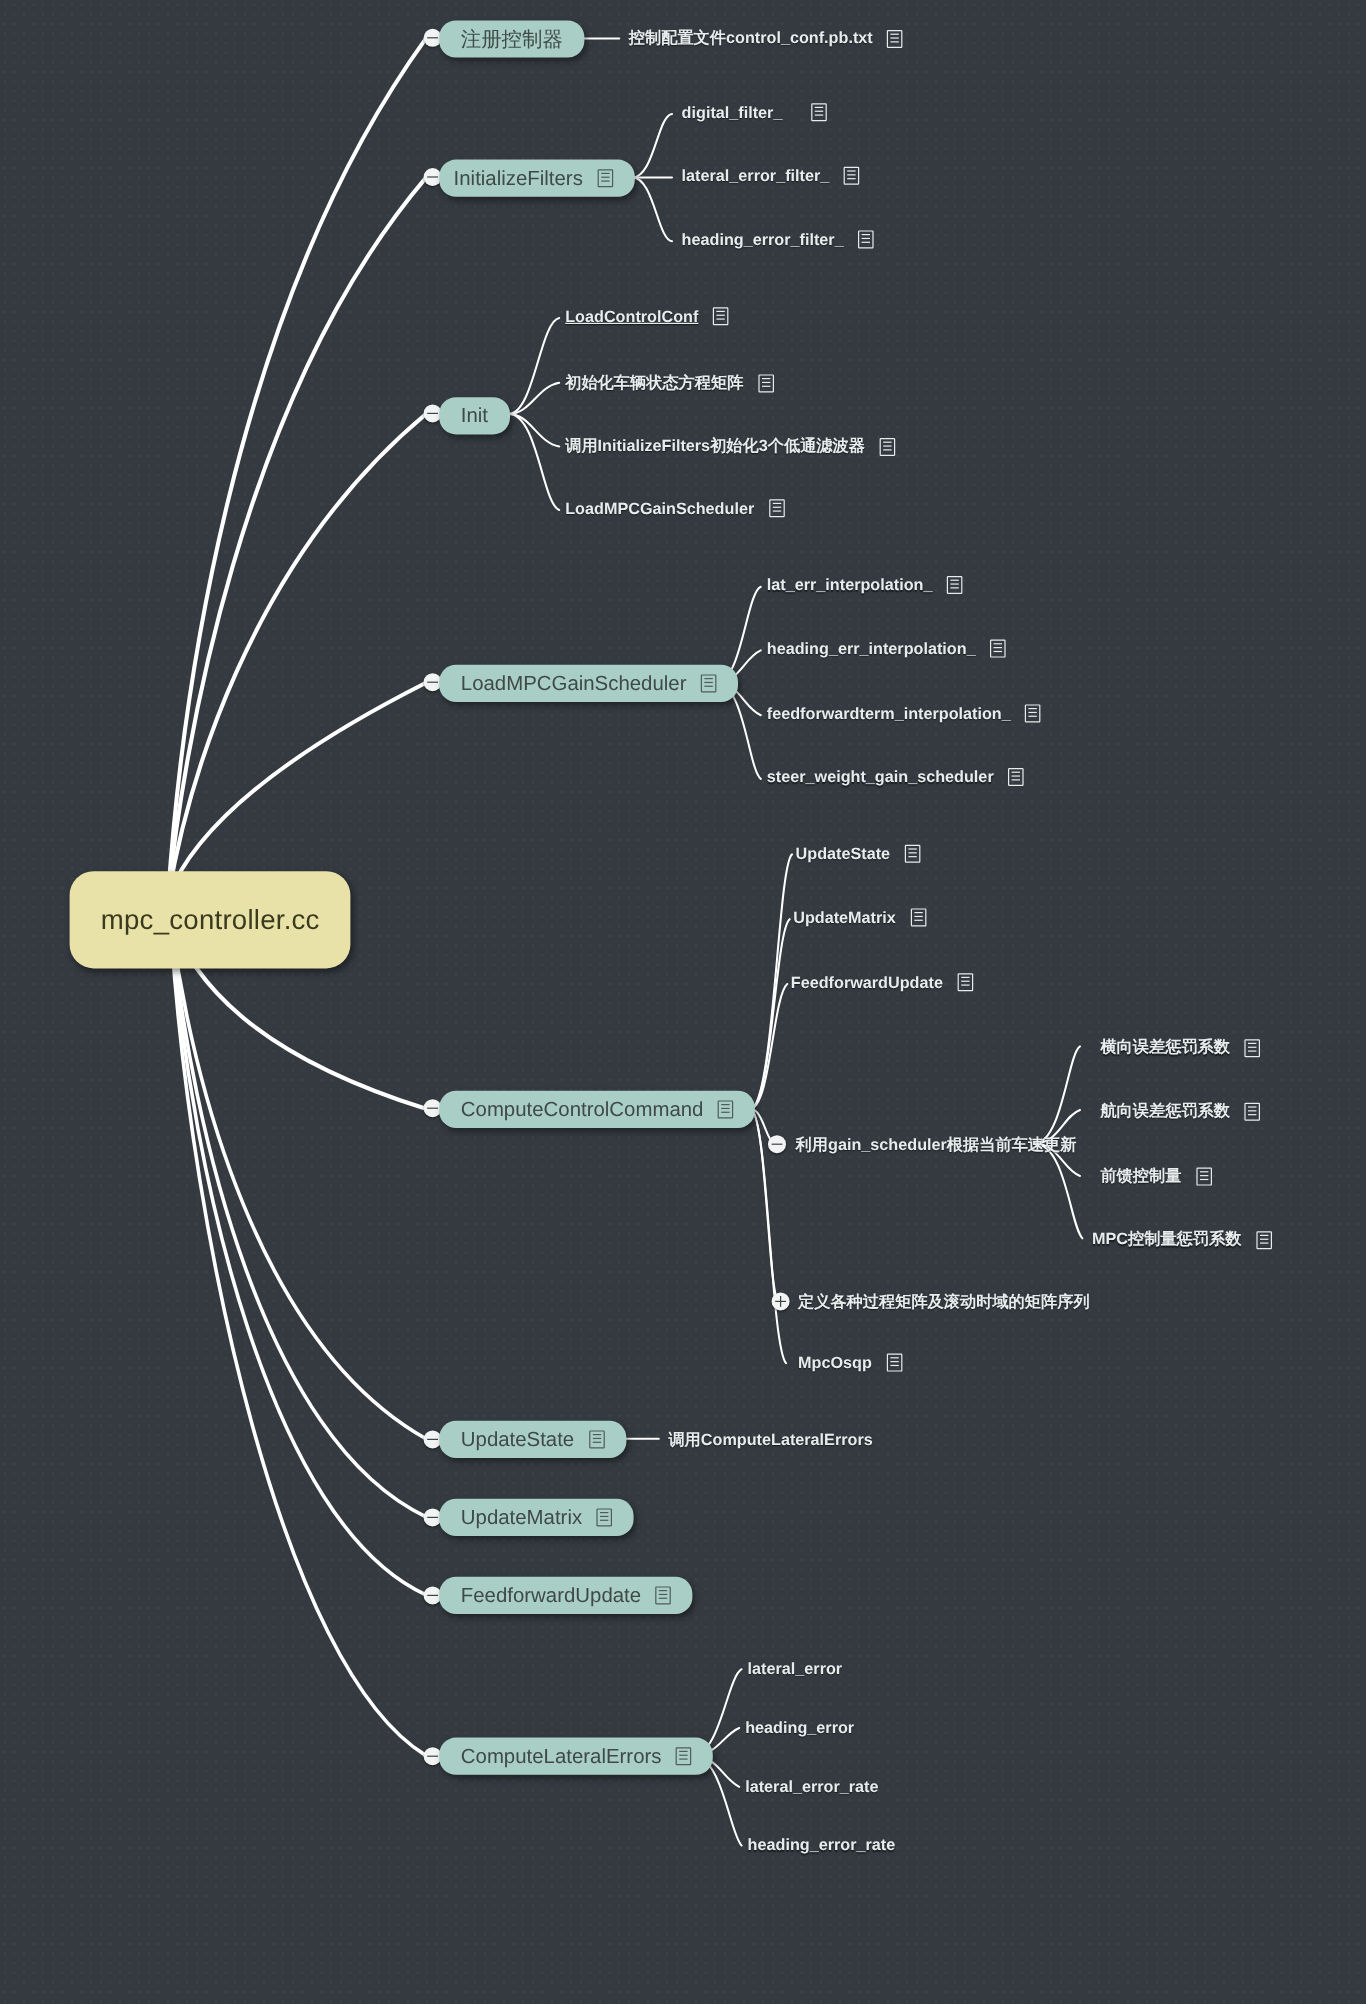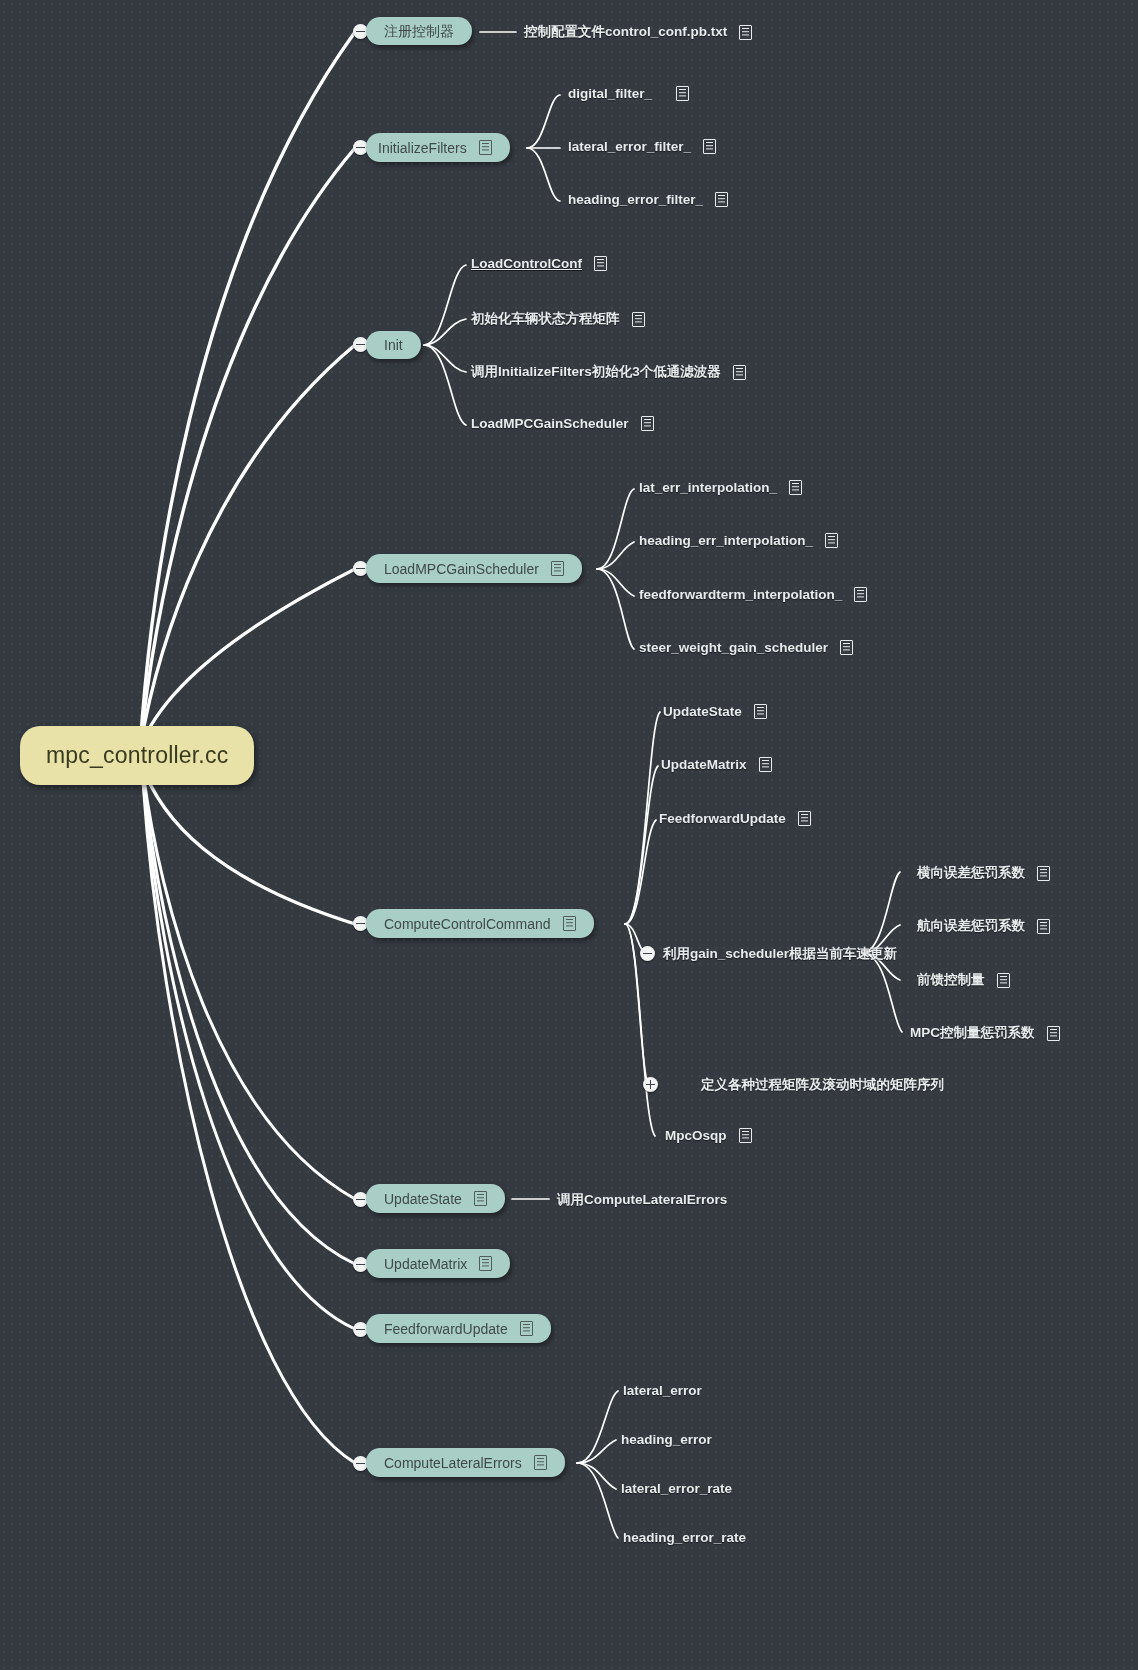--- a/index.html
+++ b/index.html
@@ -33,33 +33,34 @@
     align-items: center;
     white-space: nowrap;
     box-sizing: border-box;
   }
 
   
   .root-node {
     background: #e8e2a8;
     color: #3a3a1e;
     border-radius: 20px;
-    padding: 16px 26px;
+    padding: 27px 26px;
     font-size: 23px;
     letter-spacing: 0.2px;
     box-shadow: 2px 3px 6px rgba(0,0,0,0.45);
+    margin-left: 38px;
   }
 
   
   .cap-node {
     background: #a9cec5;
     color: #3f4a47;
     border-radius: 14px;
     padding: 7px 18px;
-    font-size: 14px;
+    font-size: 17px;
     box-shadow: 2px 3px 5px rgba(0,0,0,0.4);
   }
   .cap-node .label { line-height: 1; }
 
   
   .leaf-node {
     color: #e9eced;
     font-size: 13.5px;
     font-weight: bold;
     text-shadow: 0 1px 1px rgba(0,0,0,0.55);
@@ -281,21 +282,21 @@
   <div class="node leaf-node cjk" style="left:917px; top:971px;">
     <span class="label">前馈控制量</span>
     <span class="note-icon"></span>
   </div>
   <div class="node leaf-node cjk" style="left:910px; top:1024px;">
     <span class="label">MPC控制量惩罚系数</span>
     <span class="note-icon"></span>
   </div>
 
   <div class="toggle plus" style="left:643px; top:1077px;"></div>
-  <div class="node leaf-node cjk" style="left:665px; top:1076px;margin-left:36px;">
+  <div class="node leaf-node cjk" style="left:665px; top:1076px;">
     <span class="label">定义各种过程矩阵及滚动时域的矩阵序列</span>
   </div>
 
   <div class="node leaf-node" style="left:665px; top:1128px;">
     <span class="label">MpcOsqp</span>
     <span class="note-icon"></span>
   </div>
 
   <div class="toggle" style="left:353px; top:1192px;"></div>
   <div class="node cap-node" style="left:366px; top:1184px;">

